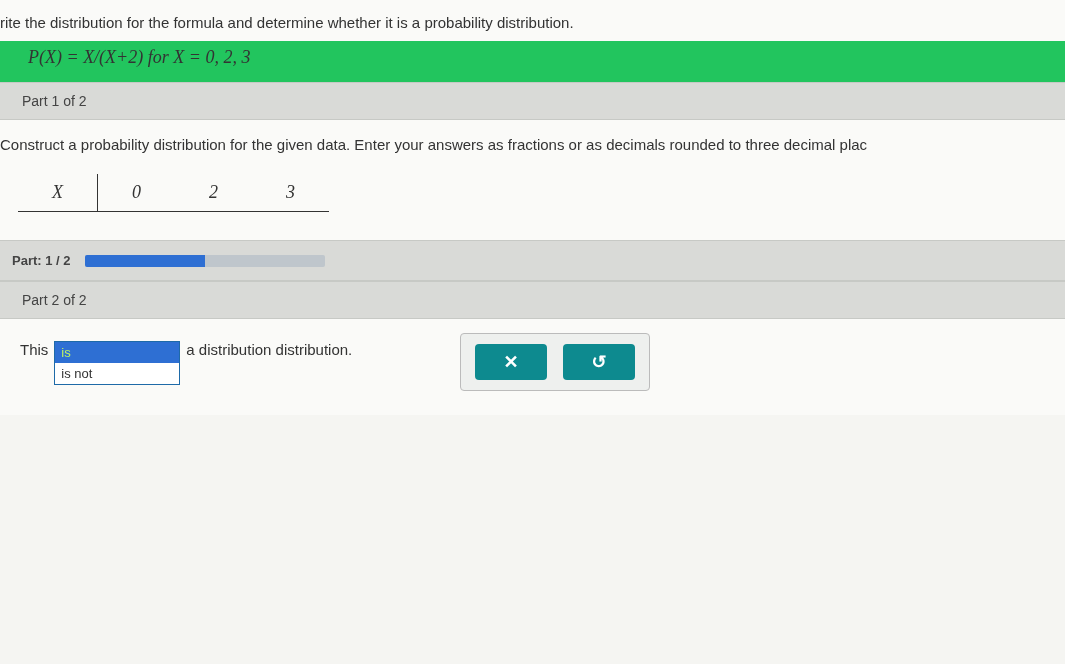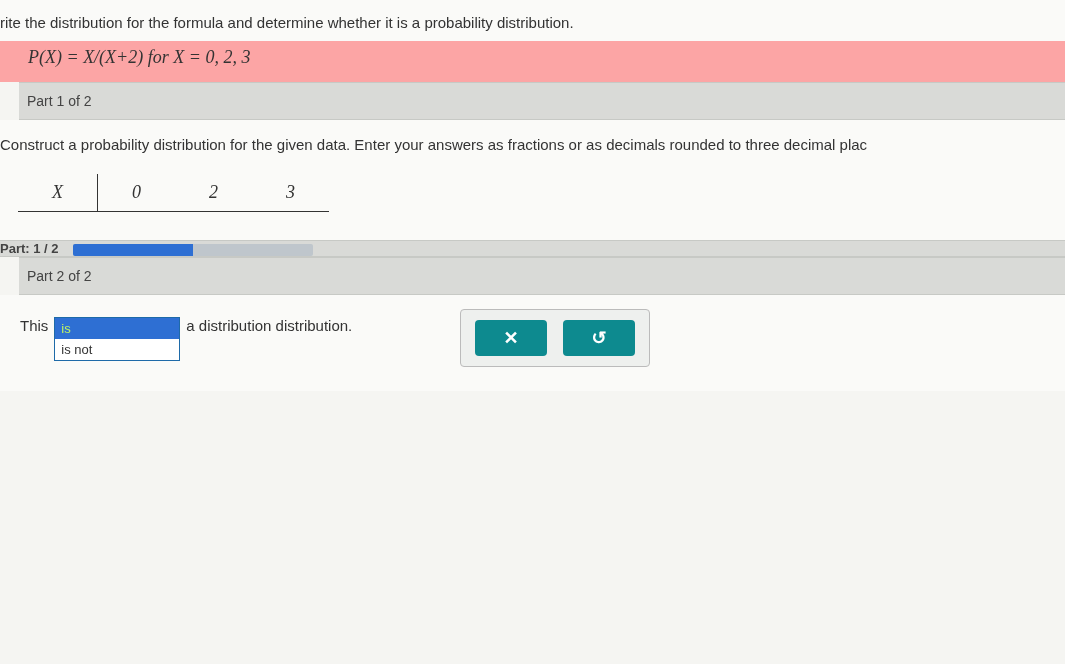--- a/index.html
+++ b/index.html
@@ -14,30 +14,29 @@
 .question-text {
   padding: 14px 0 10px 0;
   background: #fafaf8;
   font-size: 15px;
 }
 .formula {
   padding: 6px 0 14px 28px;
   font-family: 'Times New Roman', serif;
   font-size: 18px;
   font-style: italic;
-  background:#fca5a5;
+  background:#22c55e;
 }
 .part-header {
   background: #d9dad7;
-  padding: 10px 8px;
+  padding: 10px 22px;
   font-size: 14px;
   color: #444;
   border-top: 1px solid #c7c9c5;
   border-bottom: 1px solid #c7c9c5;
-  margin-left: 19px;
 }
 .content-block {
   background: #fafaf8;
   padding: 16px 0 28px 0;
 }
 .instruct {
   font-size: 15px;
   margin-bottom: 21px;
 }
 .dist-table {
@@ -65,25 +64,26 @@
   border: 1px solid #888;
   background: #fff;
   font-style: normal;
   font-family: Arial, sans-serif;
   font-size: 14px;
   padding: 4px 10px;
   min-width: 36px;
 }
 .progress-row {
   background: #d9dad7;
+  padding: 12px;
   font-size: 13px;
   font-weight: bold;
   color: #444;
   display: flex;
-  align-items: flex-end;
+  align-items: center;
   gap: 14px;
   border-top: 1px solid #c7c9c5;
   border-bottom: 1px solid #c7c9c5;
 }
 .progress-bar {
   width: 240px;
   height: 12px;
   background: #bfc6cc;
   position: relative;
   border-radius: 2px;

